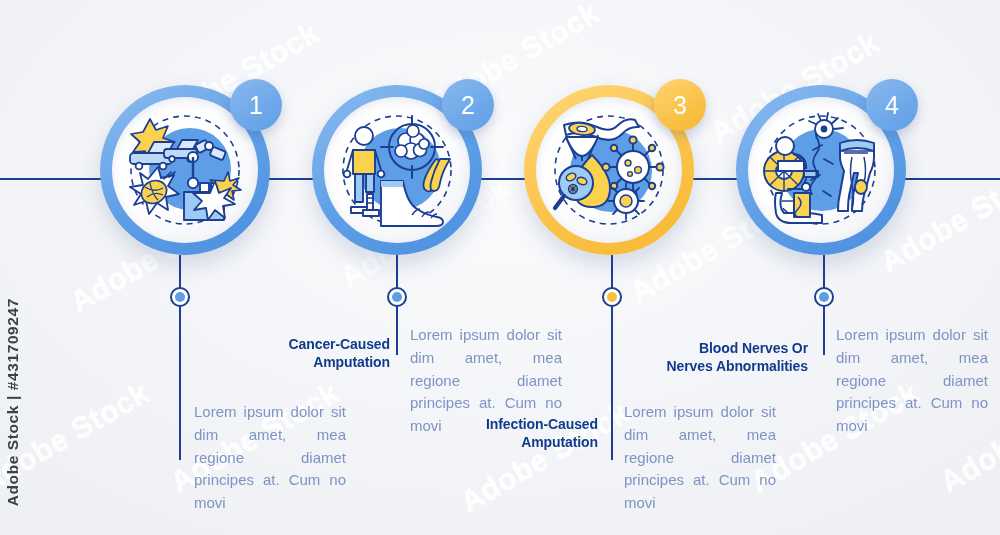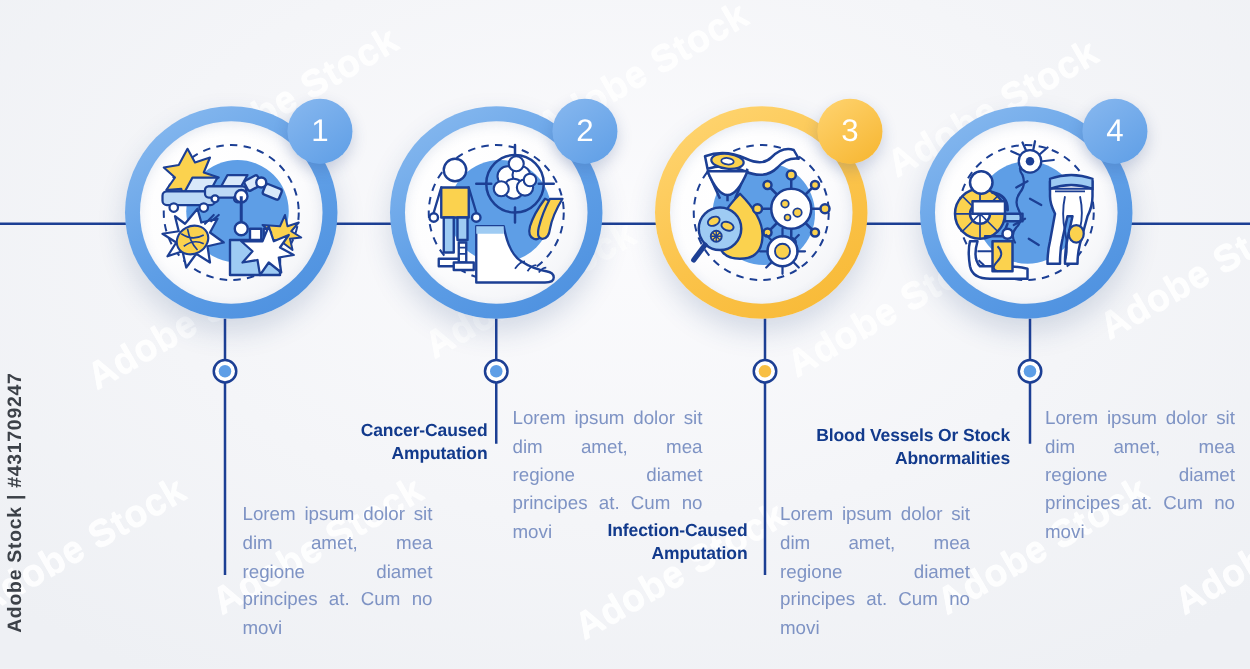--- a/index.html
+++ b/index.html
@@ -377,16 +377,16 @@
           <path d="M46 96 h16 v24 h-16 z" fill="#fbd24e"></path>
           <path d="M50 100 q6 6 0 12 q-6 6 0 8" fill="none" stroke-width="1.5"></path>
           <path d="M34 104 h12" stroke-width="1.6"></path>
         </g>
       </svg>
     </div>
     <div class="badge blue">4</div>
   </div>
   <div class="stem" style="left:823px;top:255px;height:100px;"></div>
   <div class="dot" style="left:814px;top:287px;"></div>
-  <div class="title right" style="left:650px;top:340px;width:158px;">Blood Vessels Or Stock Abnormalities</div>
+  <div class="title right" style="left:650px;top:340px;width:158px;">Blood Nerves Or Nerves Abnormalities</div>
   <div class="body" style="left:836px;top:324px;width:152px;">Lorem ipsum dolor sit dim amet, mea regione diamet principes at. Cum no movi</div>
 
 </div>
 
 </body></html>

